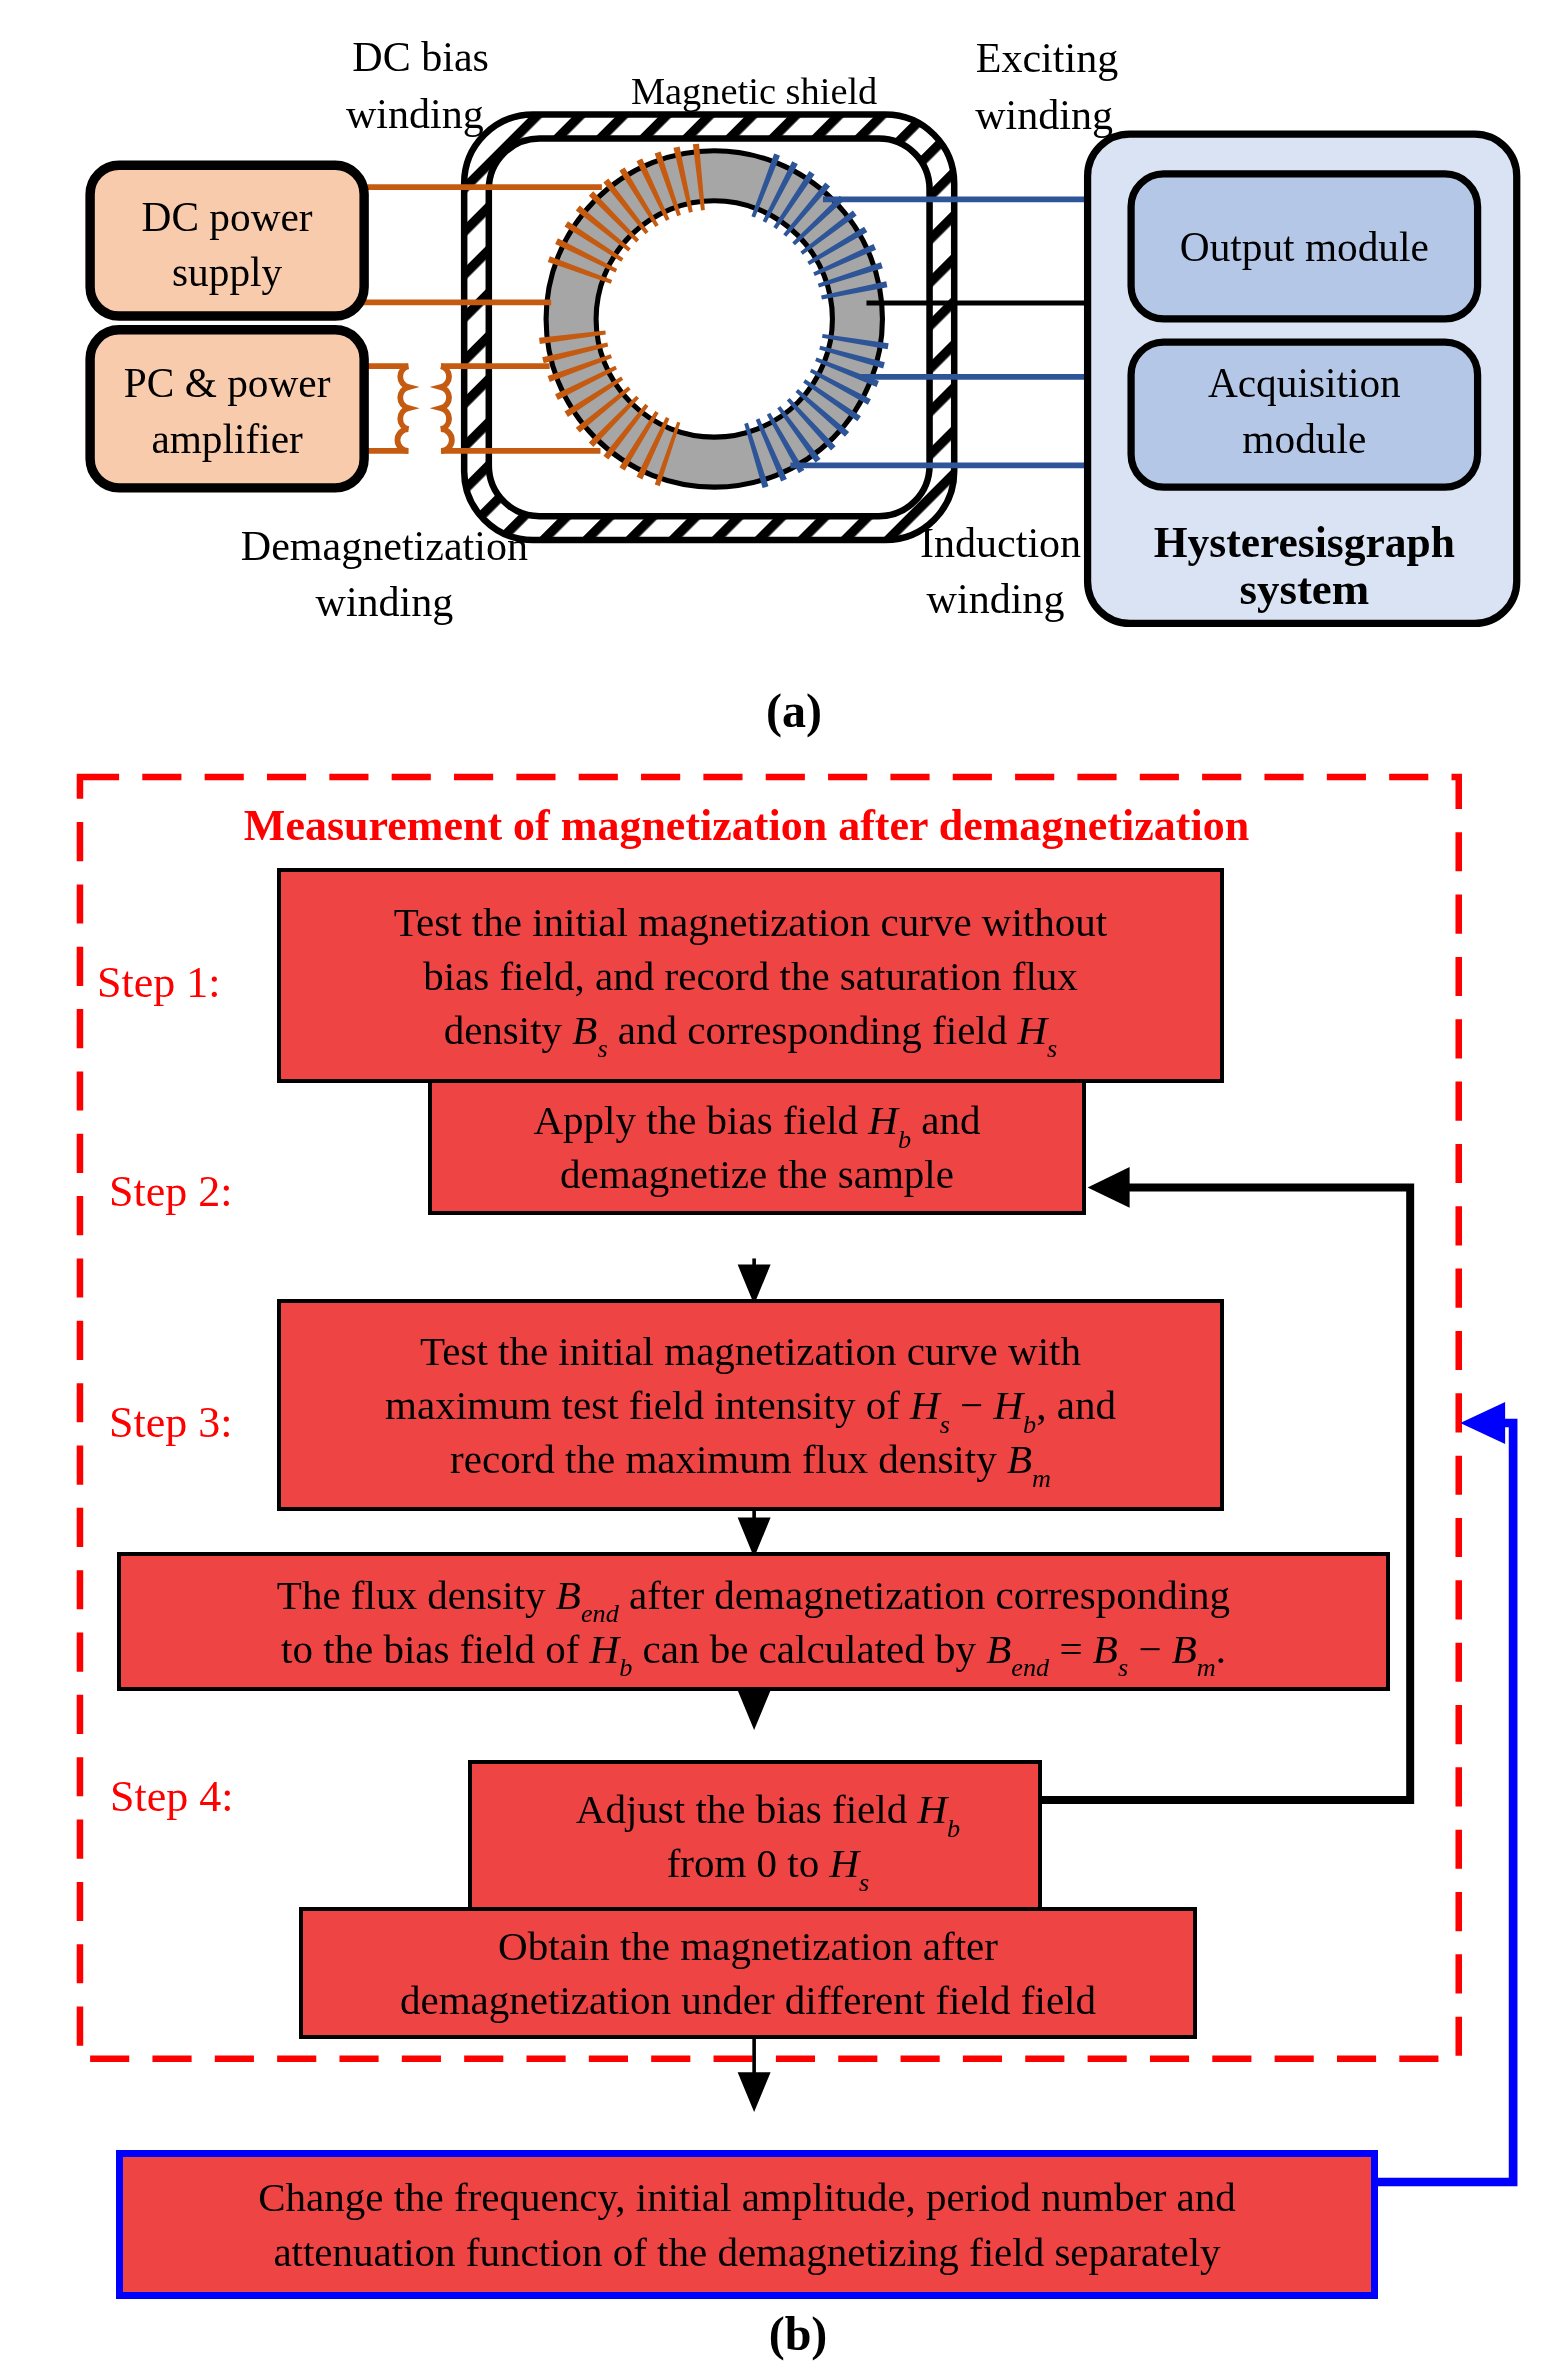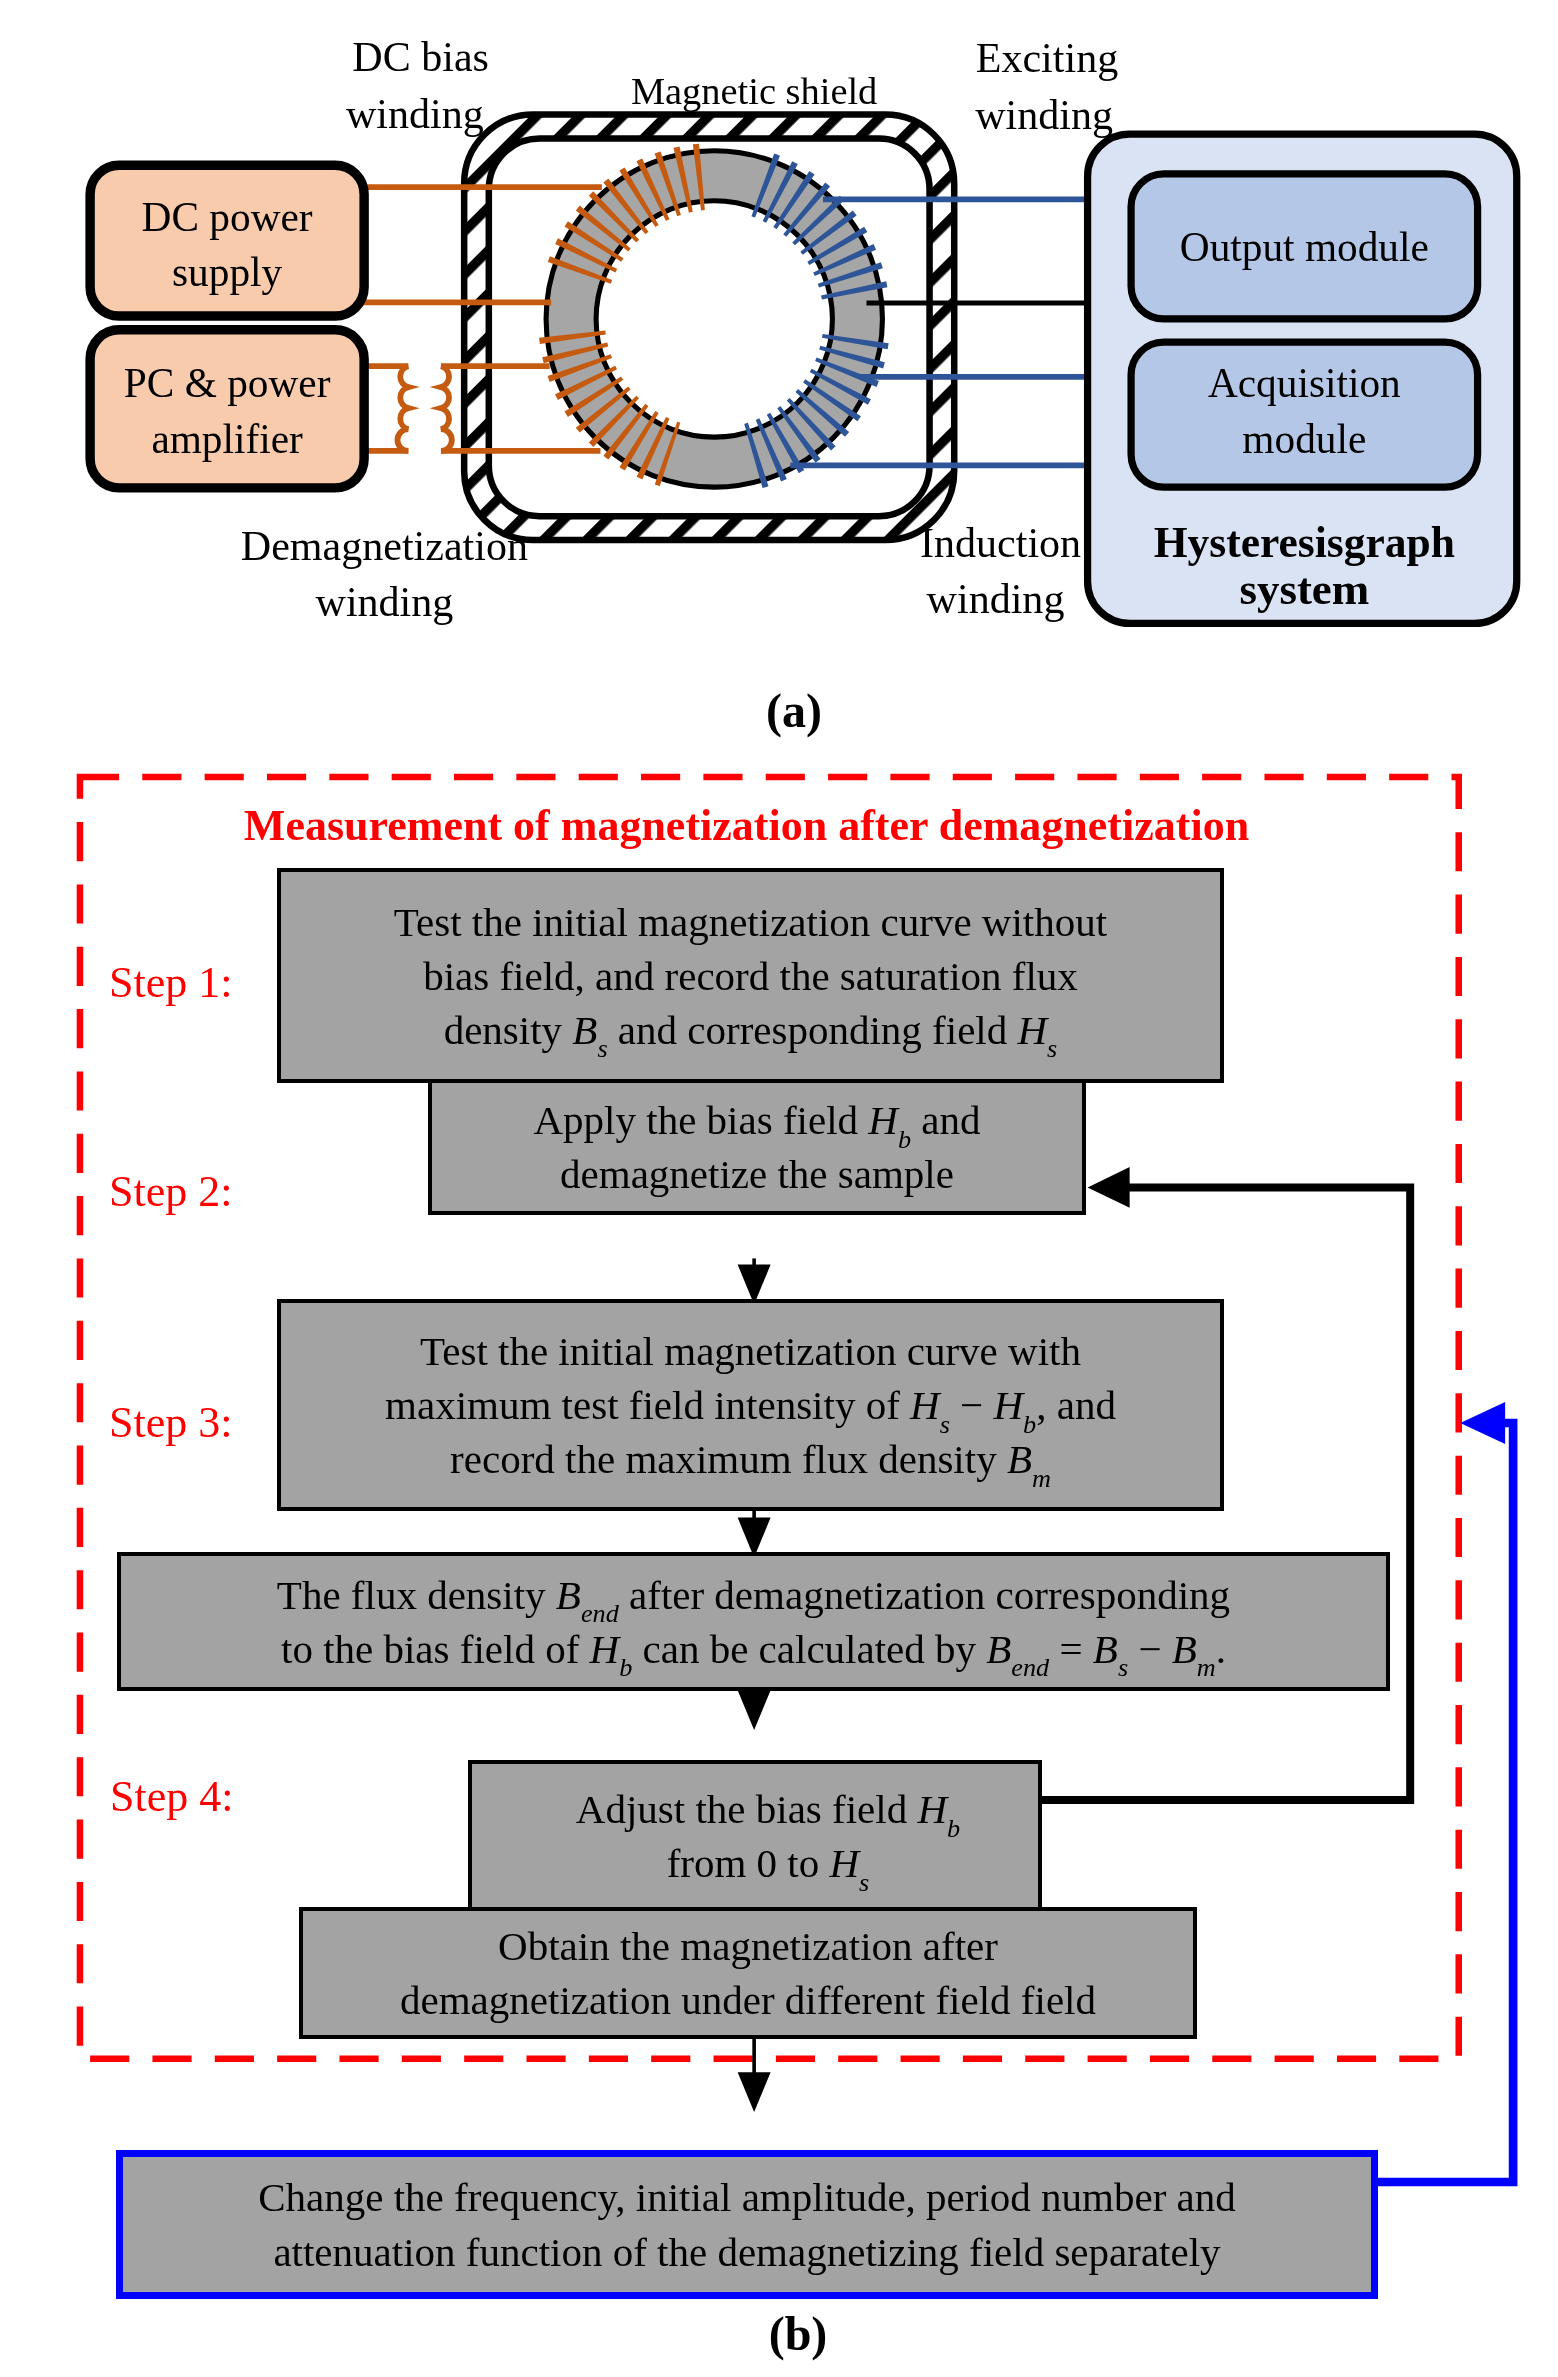--- a/index.html
+++ b/index.html
@@ -1,20 +1,20 @@
 <!DOCTYPE html>
 <html style="font-size:11.6px"><head>
 <meta charset="utf-8">
 <style>
   html,body{margin:0;padding:0;background:#ffffff;}
   .page{position:relative;width:1559px;height:2377px;background:#ffffff;
         font-family:"Liberation Serif",serif;overflow:hidden;}
   .layer{position:absolute;left:0;top:0;}
   svg text{font-family:"Liberation Serif",serif;fill:#000;}
-  .fc-box{position:absolute;box-sizing:border-box;background:#a3a3a3;border:4.4px solid #000;
+  .fc-box{position:absolute;box-sizing:border-box;background:#ef4444;border:4.4px solid #000;
           display:flex;flex-direction:column;justify-content:center;align-items:center;
           text-align:center;font-size:41px;line-height:54px;color:#000;z-index:2;}
   .fc-box.blue{border:7.3px solid #0000ff;font-size:41px;line-height:55px;}
   .fc-line{white-space:nowrap;}
   .fc-line i{font-style:italic;}
   .fc-line sub{font-size:64%;line-height:0;position:relative;top:0.18em;font-style:italic;}
   .step-label{position:absolute;color:#ff0000;font-size:44px;white-space:nowrap;z-index:2;}
   .fc-title{position:absolute;left:94px;top:800px;width:1305px;text-align:center;
             color:#ff0000;font-weight:bold;font-size:44px;white-space:nowrap;z-index:2;}
   .panel-label{position:absolute;width:160px;text-align:center;font-size:48px;
@@ -106,21 +106,21 @@
 
     <path d="M1437 2483 H1945 V1638 H1556" fill="none" stroke="#000" stroke-width="11"></path>
     <polygon points="1500,1638 1558,1610 1558,1666" fill="#000"></polygon>
 
     <path d="M1900 3010 H2087 V1963 H2074" fill="none" stroke="#0000FF" stroke-width="12"></path>
     <polygon points="2014,1963 2076,1934 2076,1992" fill="#0000FF"></polygon>
   </svg>
 
   <div class="fc-title">Measurement of magnetization after demagnetization</div>
 
-  <div class="step-label" style="left:109px;top:957px;">Step 1:</div>
+  <div class="step-label" style="left:97px;top:957px;">Step 1:</div>
   <div class="step-label" style="left:109px;top:1166px;">Step 2:</div>
   <div class="step-label" style="left:109px;top:1381px;margin-top:16px;">Step 3:</div>
   <div class="step-label" style="left:110px;top:1771px;">Step 4:</div>
 
   <div class="fc-box" style="left:277px;top:868px;width:947px;height:215px;">
     <div class="fc-line">Test the initial magnetization curve without</div>
     <div class="fc-line">bias field, and record the saturation flux</div>
     <div class="fc-line">density <i>B</i><sub>s</sub> and corresponding field <i>H</i><sub>s</sub></div>
   </div>
 

